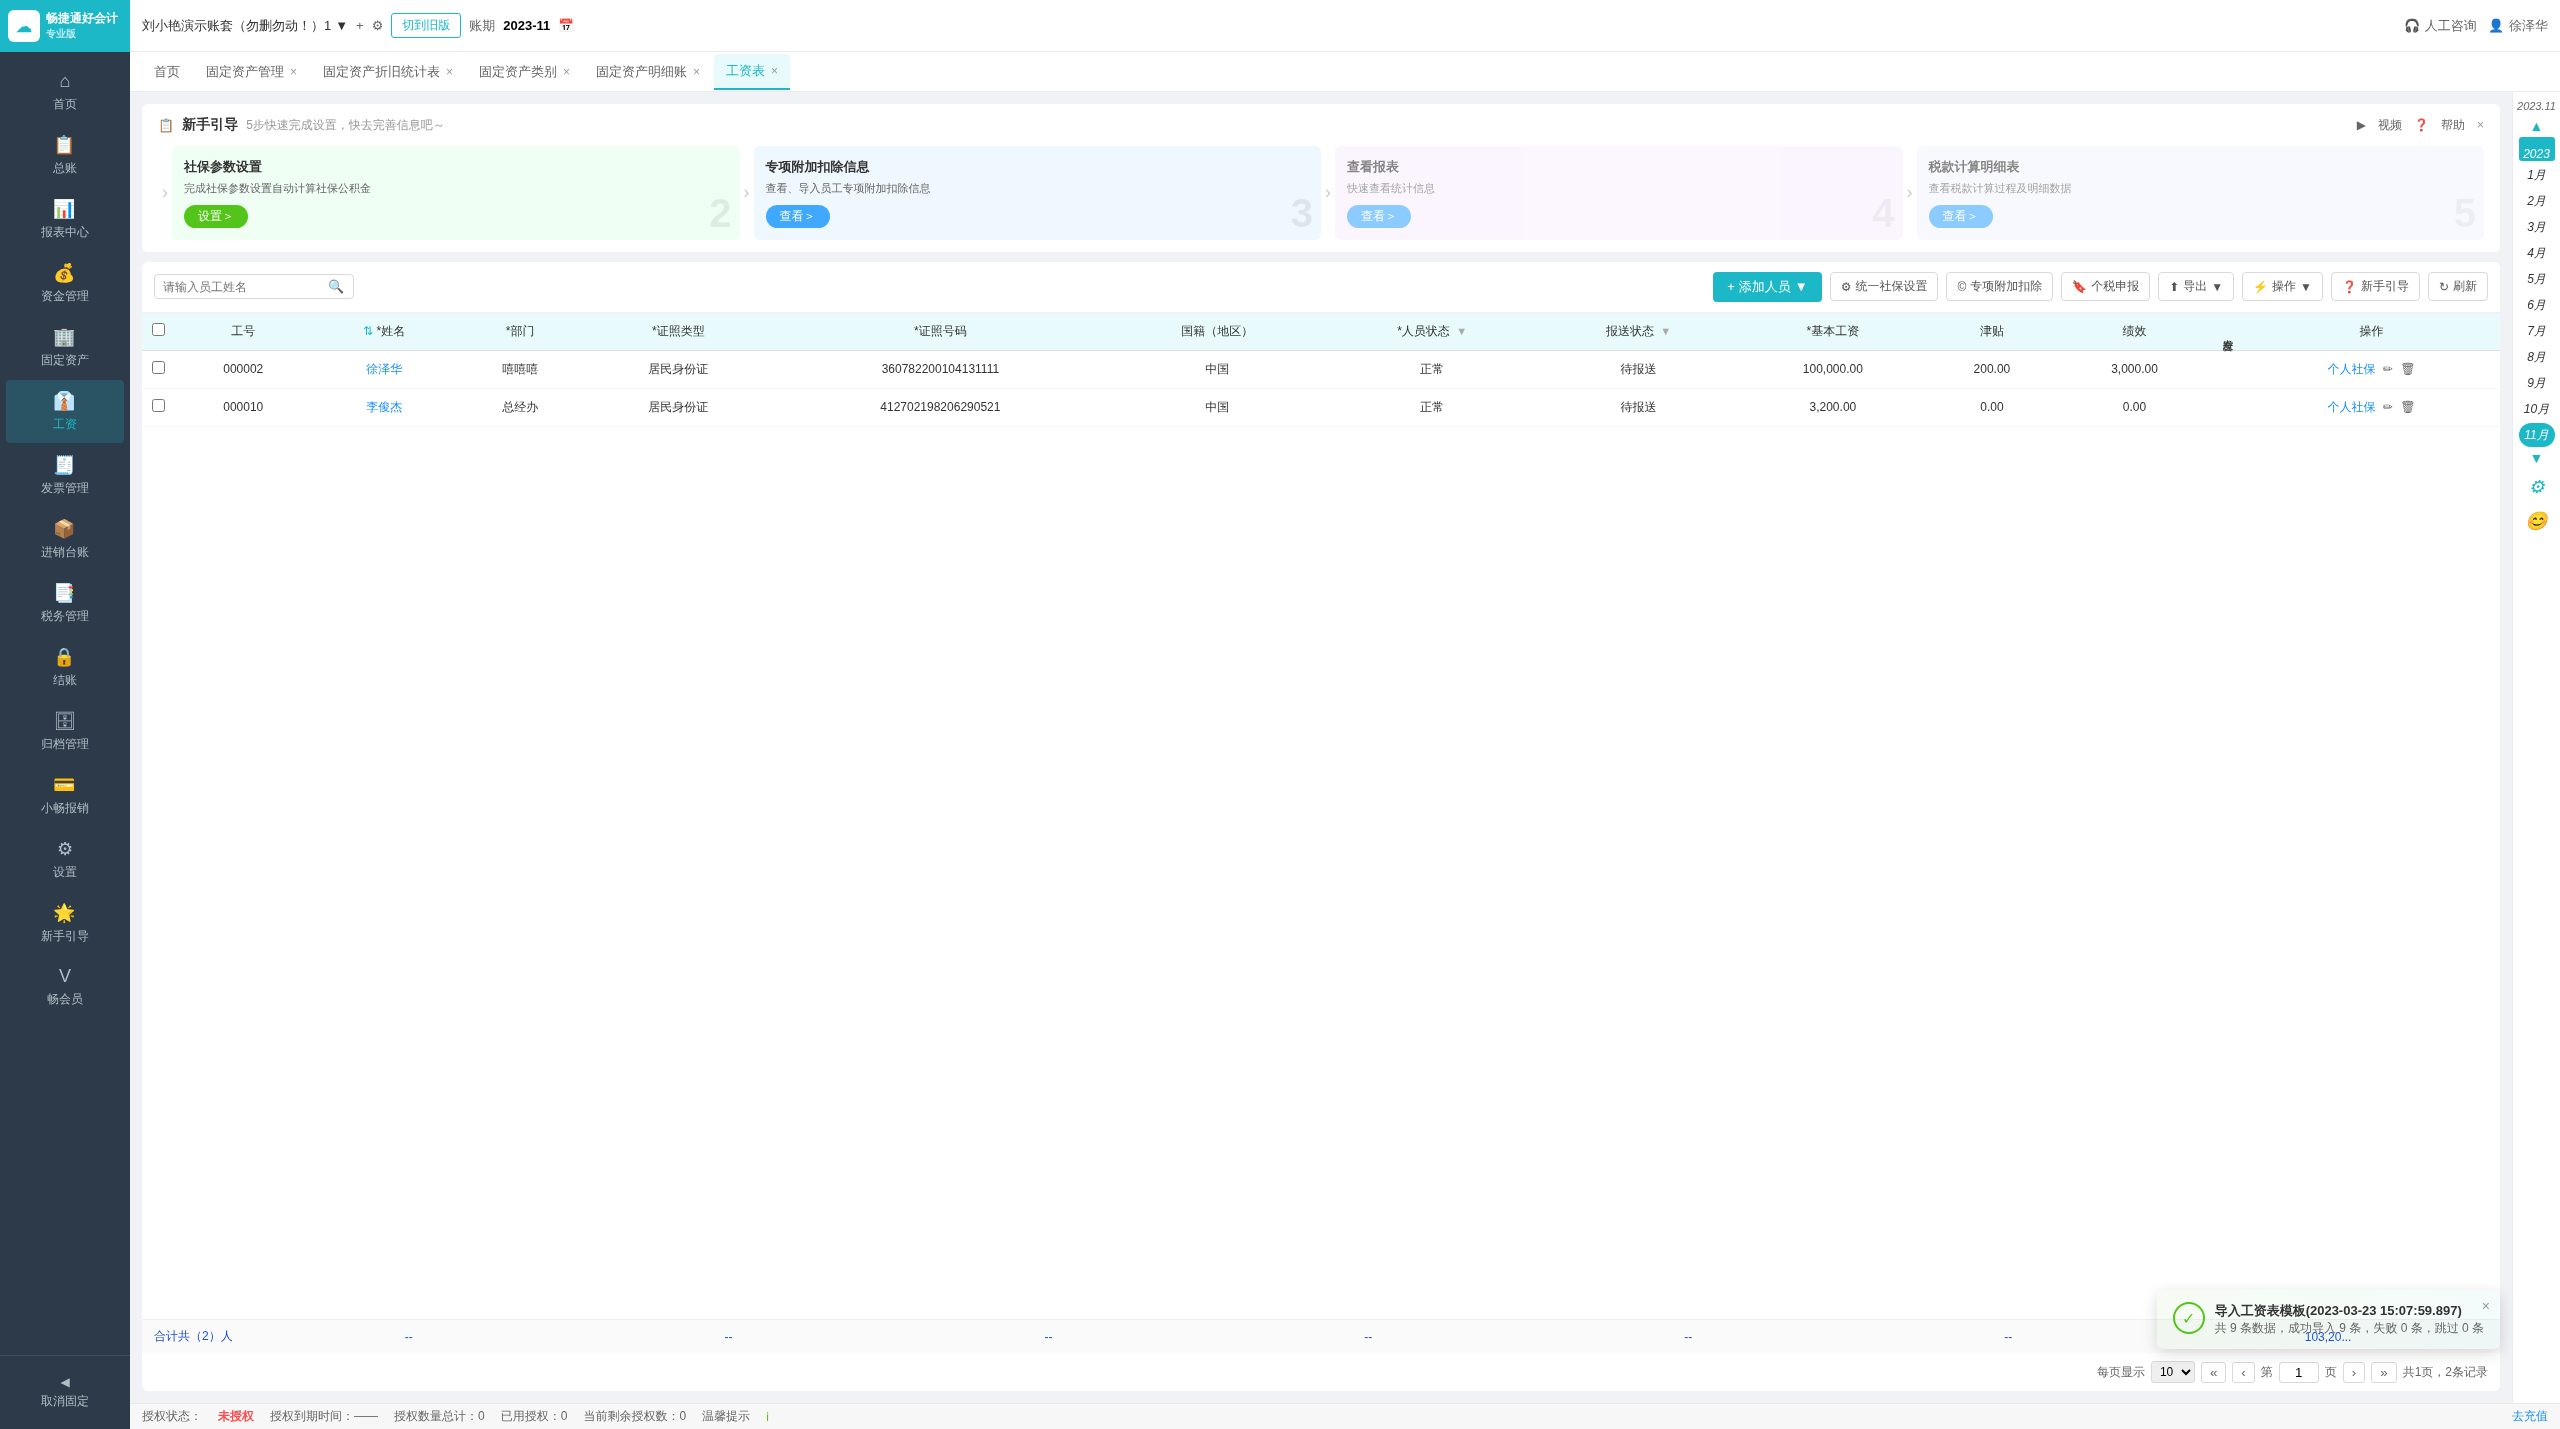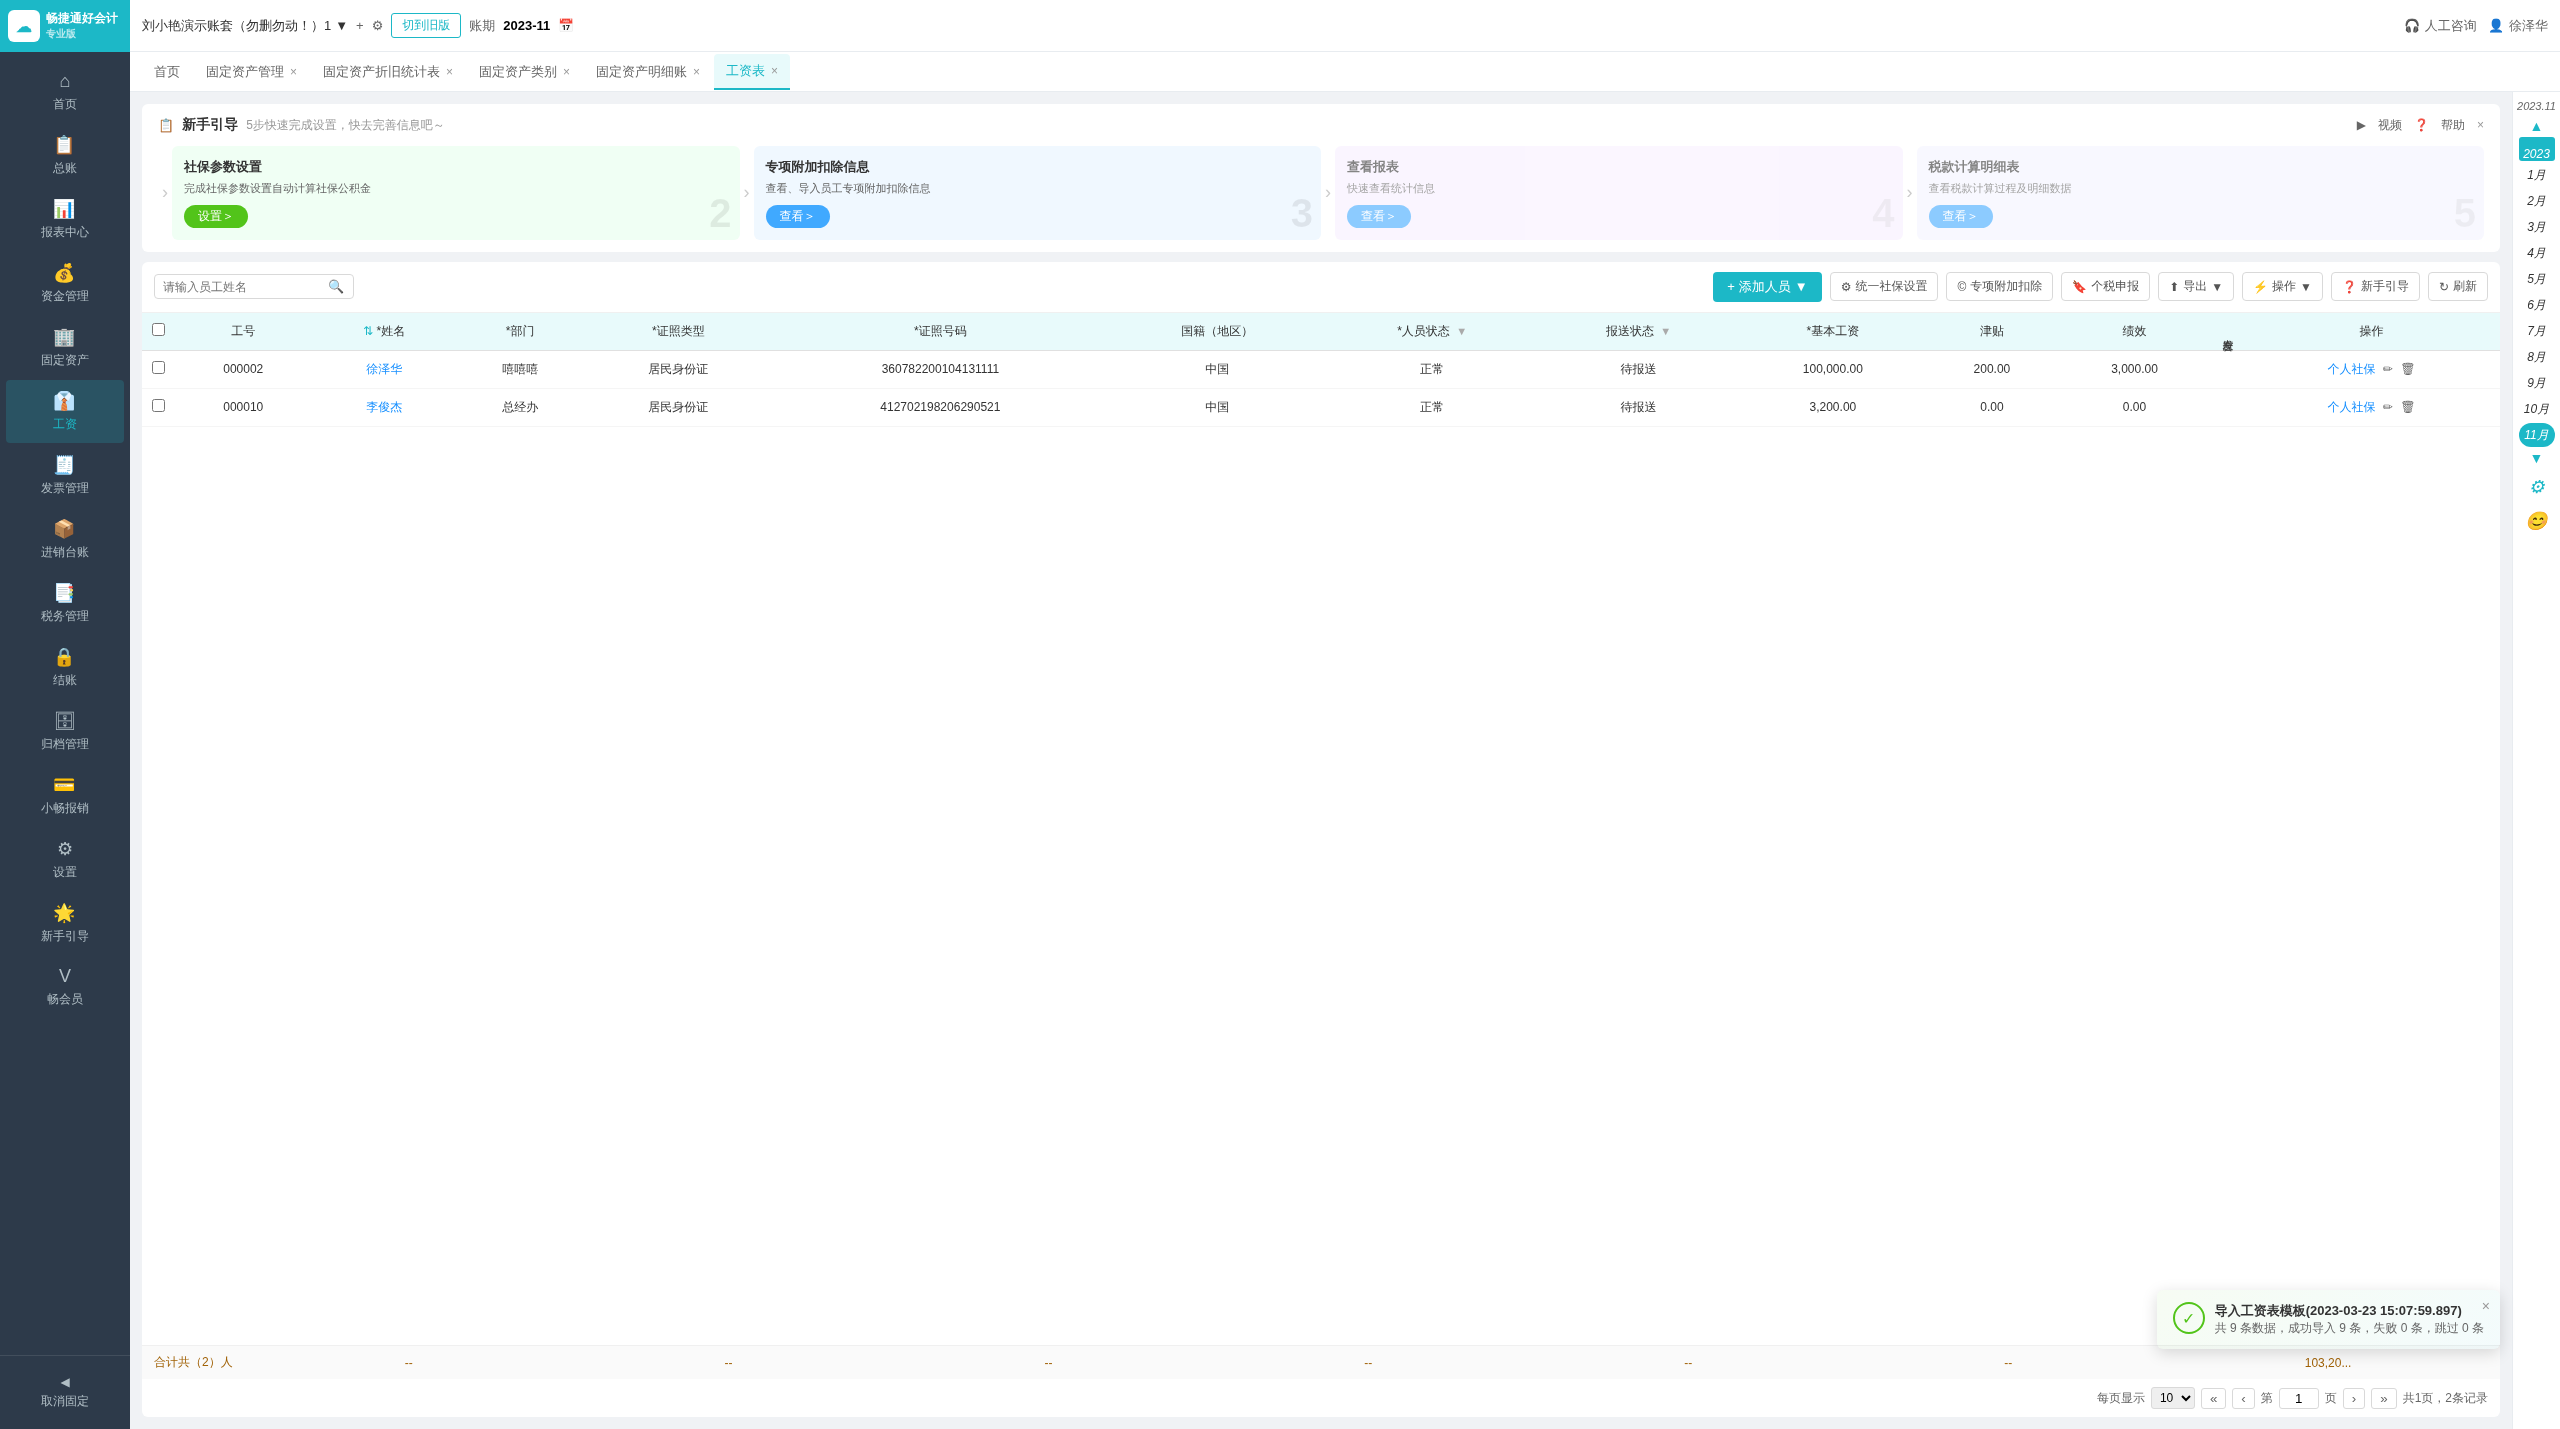--- a/index.html
+++ b/index.html
@@ -237,21 +237,21 @@
     input[type="checkbox"] { cursor: pointer; }
 
     
     .table-footer {
       display: flex;
       align-items: center;
       padding: 8px 12px;
       border-top: 1px solid #f0f0f0;
       background: #fafafa;
       font-size: 12px;
-      color: #a16207;
+      color: #1d4ed8;
       flex-shrink: 0;
     }
     .footer-col { flex: 1; text-align: center; }
 
     
     .pagination {
       display: flex;
       align-items: center;
       justify-content: flex-end;
       padding: 8px 12px;
@@ -744,20 +744,31 @@
       <div class="month-item">9月</div>
       <div class="month-item">10月</div>
       <div class="month-item active">11月</div>
       <div class="panel-nav-btn">▼</div>
       <div class="panel-icon">⚙</div>
       <div class="panel-icon">😊</div>
     </div>
 
   </div>
 
+  <div class="status-bar">
+    <span>授权状态：</span>
+    <span class="status-unauthorized">未授权</span>
+    <span>授权到期时间：——</span>
+    <span>授权数量总计：0</span>
+    <span>已用授权：0</span>
+    <span>当前剩余授权数：0</span>
+    <span>温馨提示</span>
+    <span style="color:#52c41a;">ℹ</span>
+    <span class="status-link">去充值</span>
+  </div>
 
 </div>
 
 <div class="toast toast-bg">
   <div class="toast-icon">✓</div>
   <div class="toast-content">
     <div class="toast-title">导入工资表模板(2023-03-23 15:07:59.897)</div>
     <div class="toast-desc">共 9 条数据，成功导入 9 条，失败 0 条，跳过 0 条</div>
   </div>
   <span class="toast-close">×</span>

